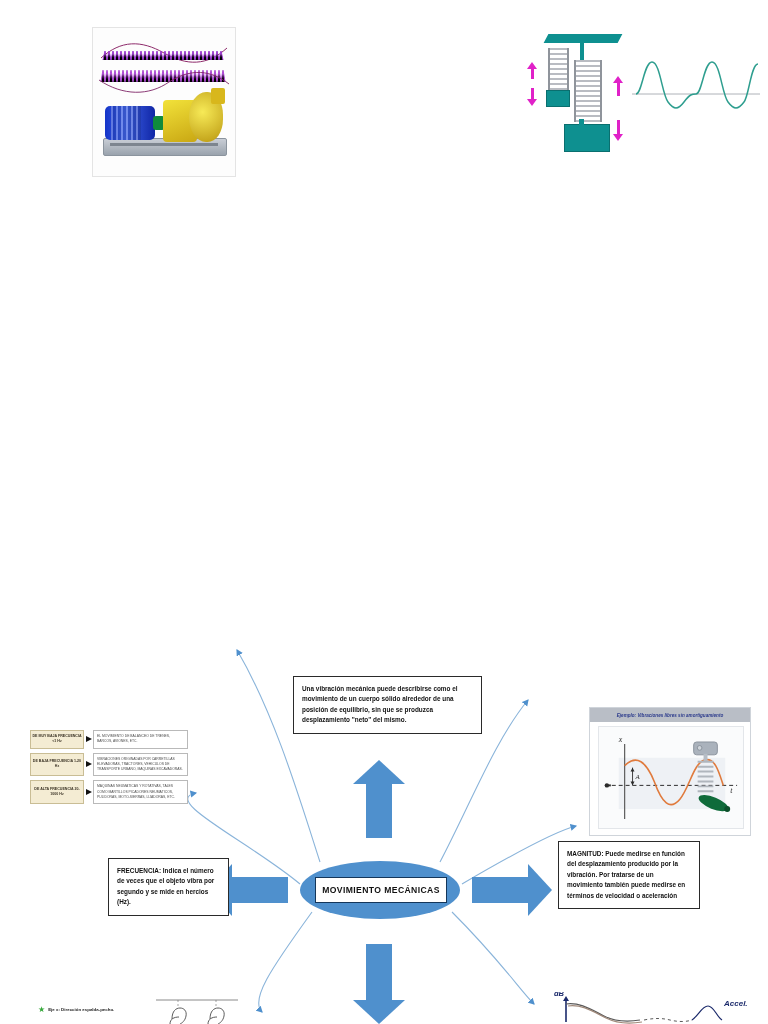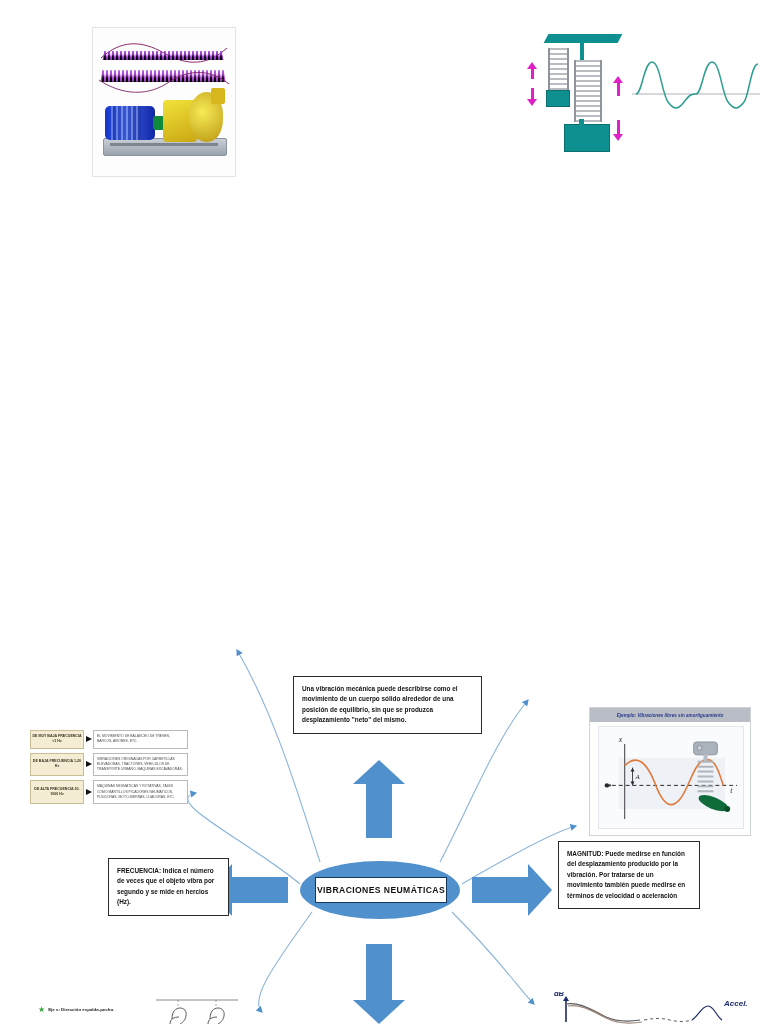--- a/index.html
+++ b/index.html
@@ -170,21 +170,21 @@
   </g>
 </svg>
 
 <div class="abs blockarrow" id="arrow-up"></div>
 <div class="abs blockarrow" id="arrow-down"></div>
 <div class="abs blockarrow" id="arrow-left"></div>
 <div class="abs blockarrow" id="arrow-right"></div>
 
 <div class="abs" id="center-ellipse">
   <div id="center-label-box">
-    <span>VIBRACIONES NEUMÁTICAS</span>
+    <span>MOVIMIENTO MECÁNICAS</span>
   </div>
 </div>
 
 <div class="textbox" id="box-definicion">Una vibración mecánica puede describirse como el movimiento de un cuerpo sólido alrededor de una posición de equilibrio, sin que se produzca desplazamiento "neto" del mismo.</div>
 
 <div class="textbox" id="box-magnitud">MAGNITUD: Puede medirse en función del desplazamiento producido por la vibración. Por tratarse de un movimiento también puede medirse en términos de velocidad o aceleración</div>
 
 <div class="textbox" id="box-frecuencia">FRECUENCIA: Indica el número de veces que el objeto vibra por segundo y se mide en hercios (Hz).</div>
 
 <div class="abs" id="freq-table">

